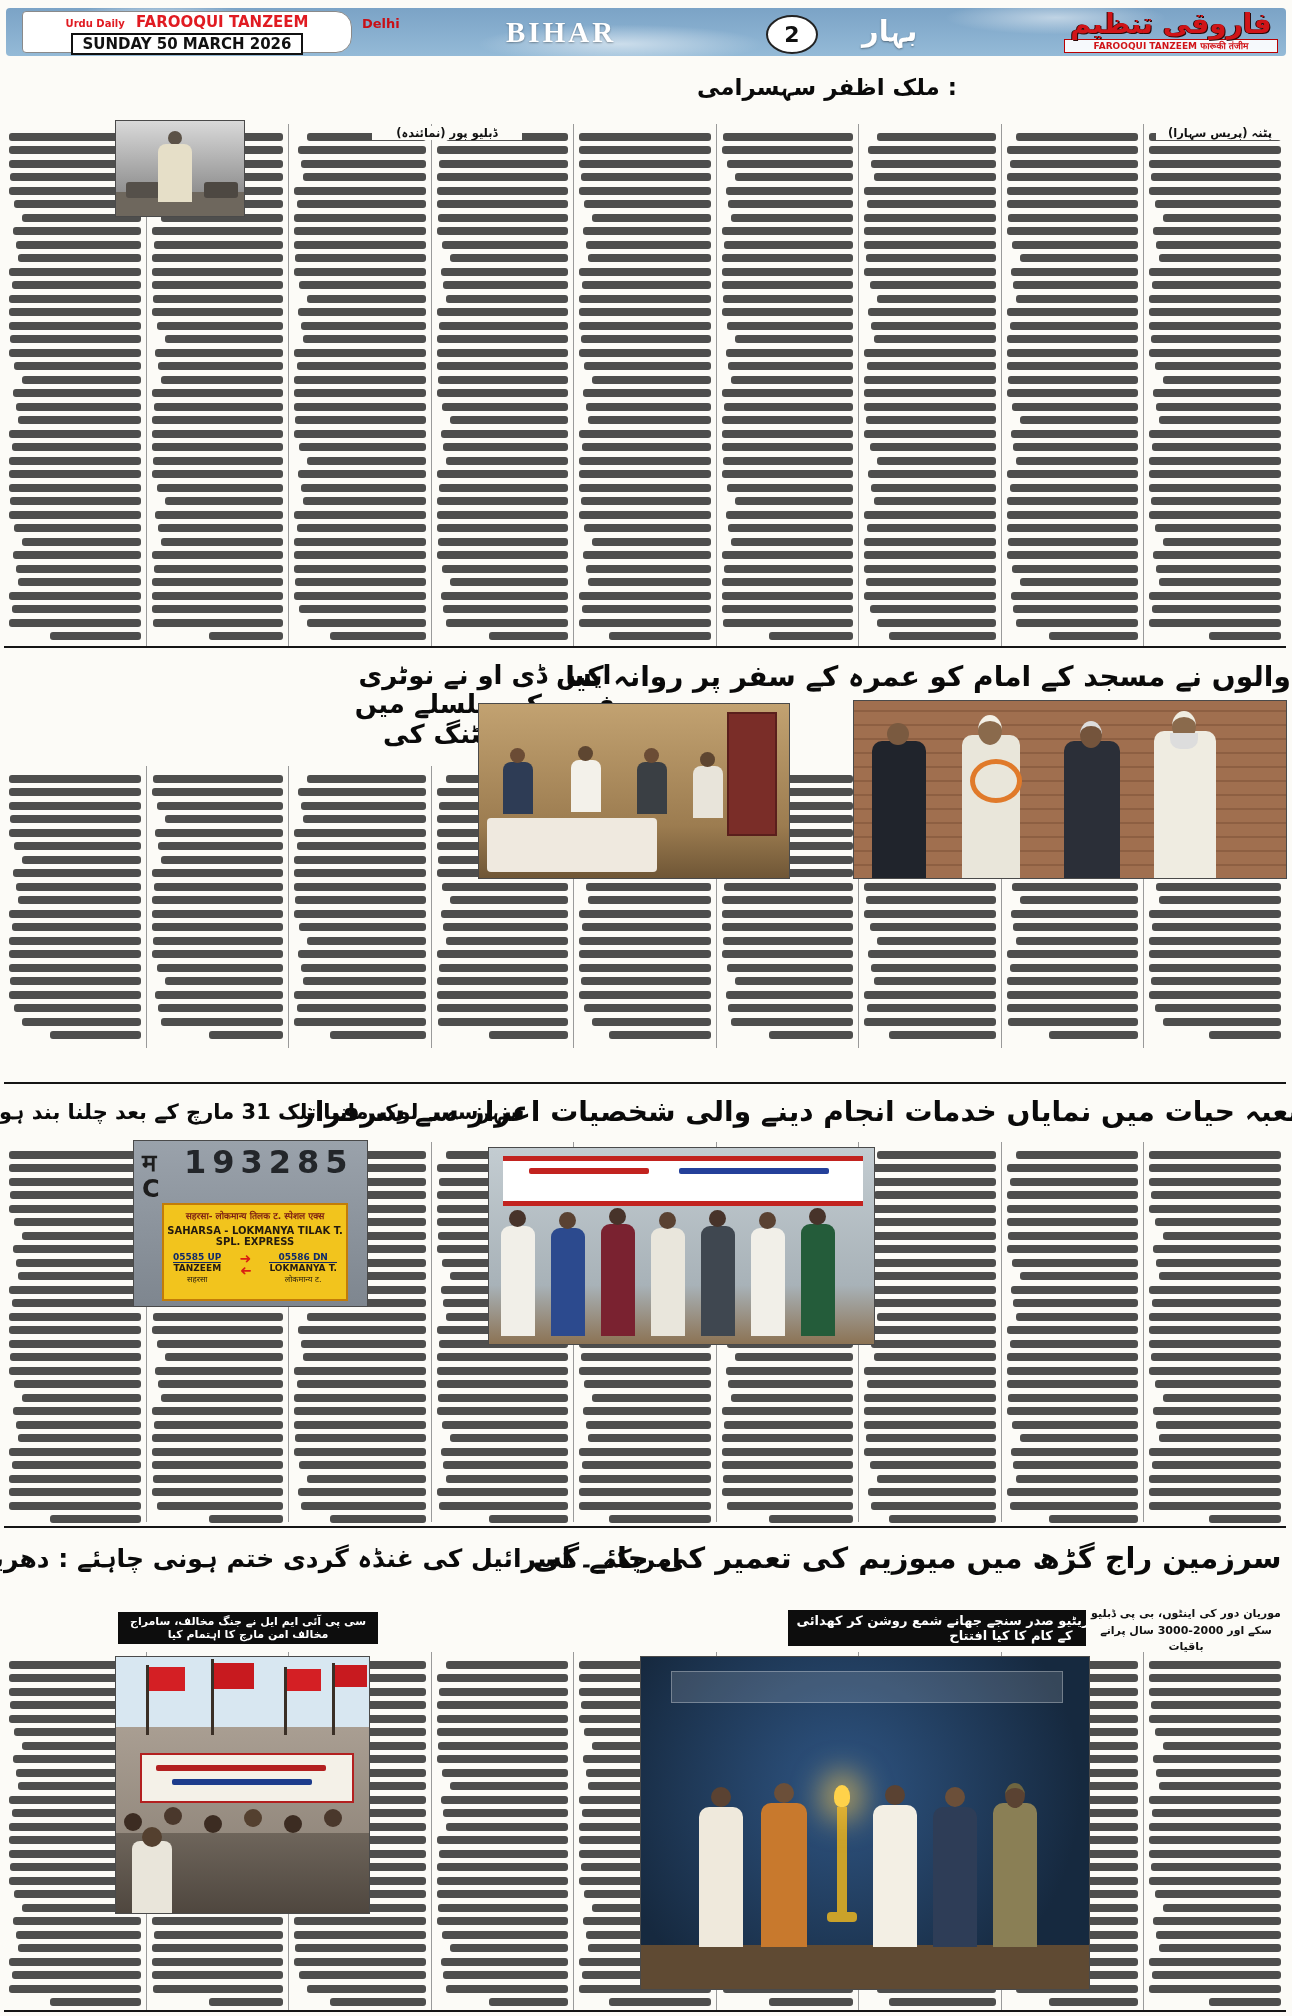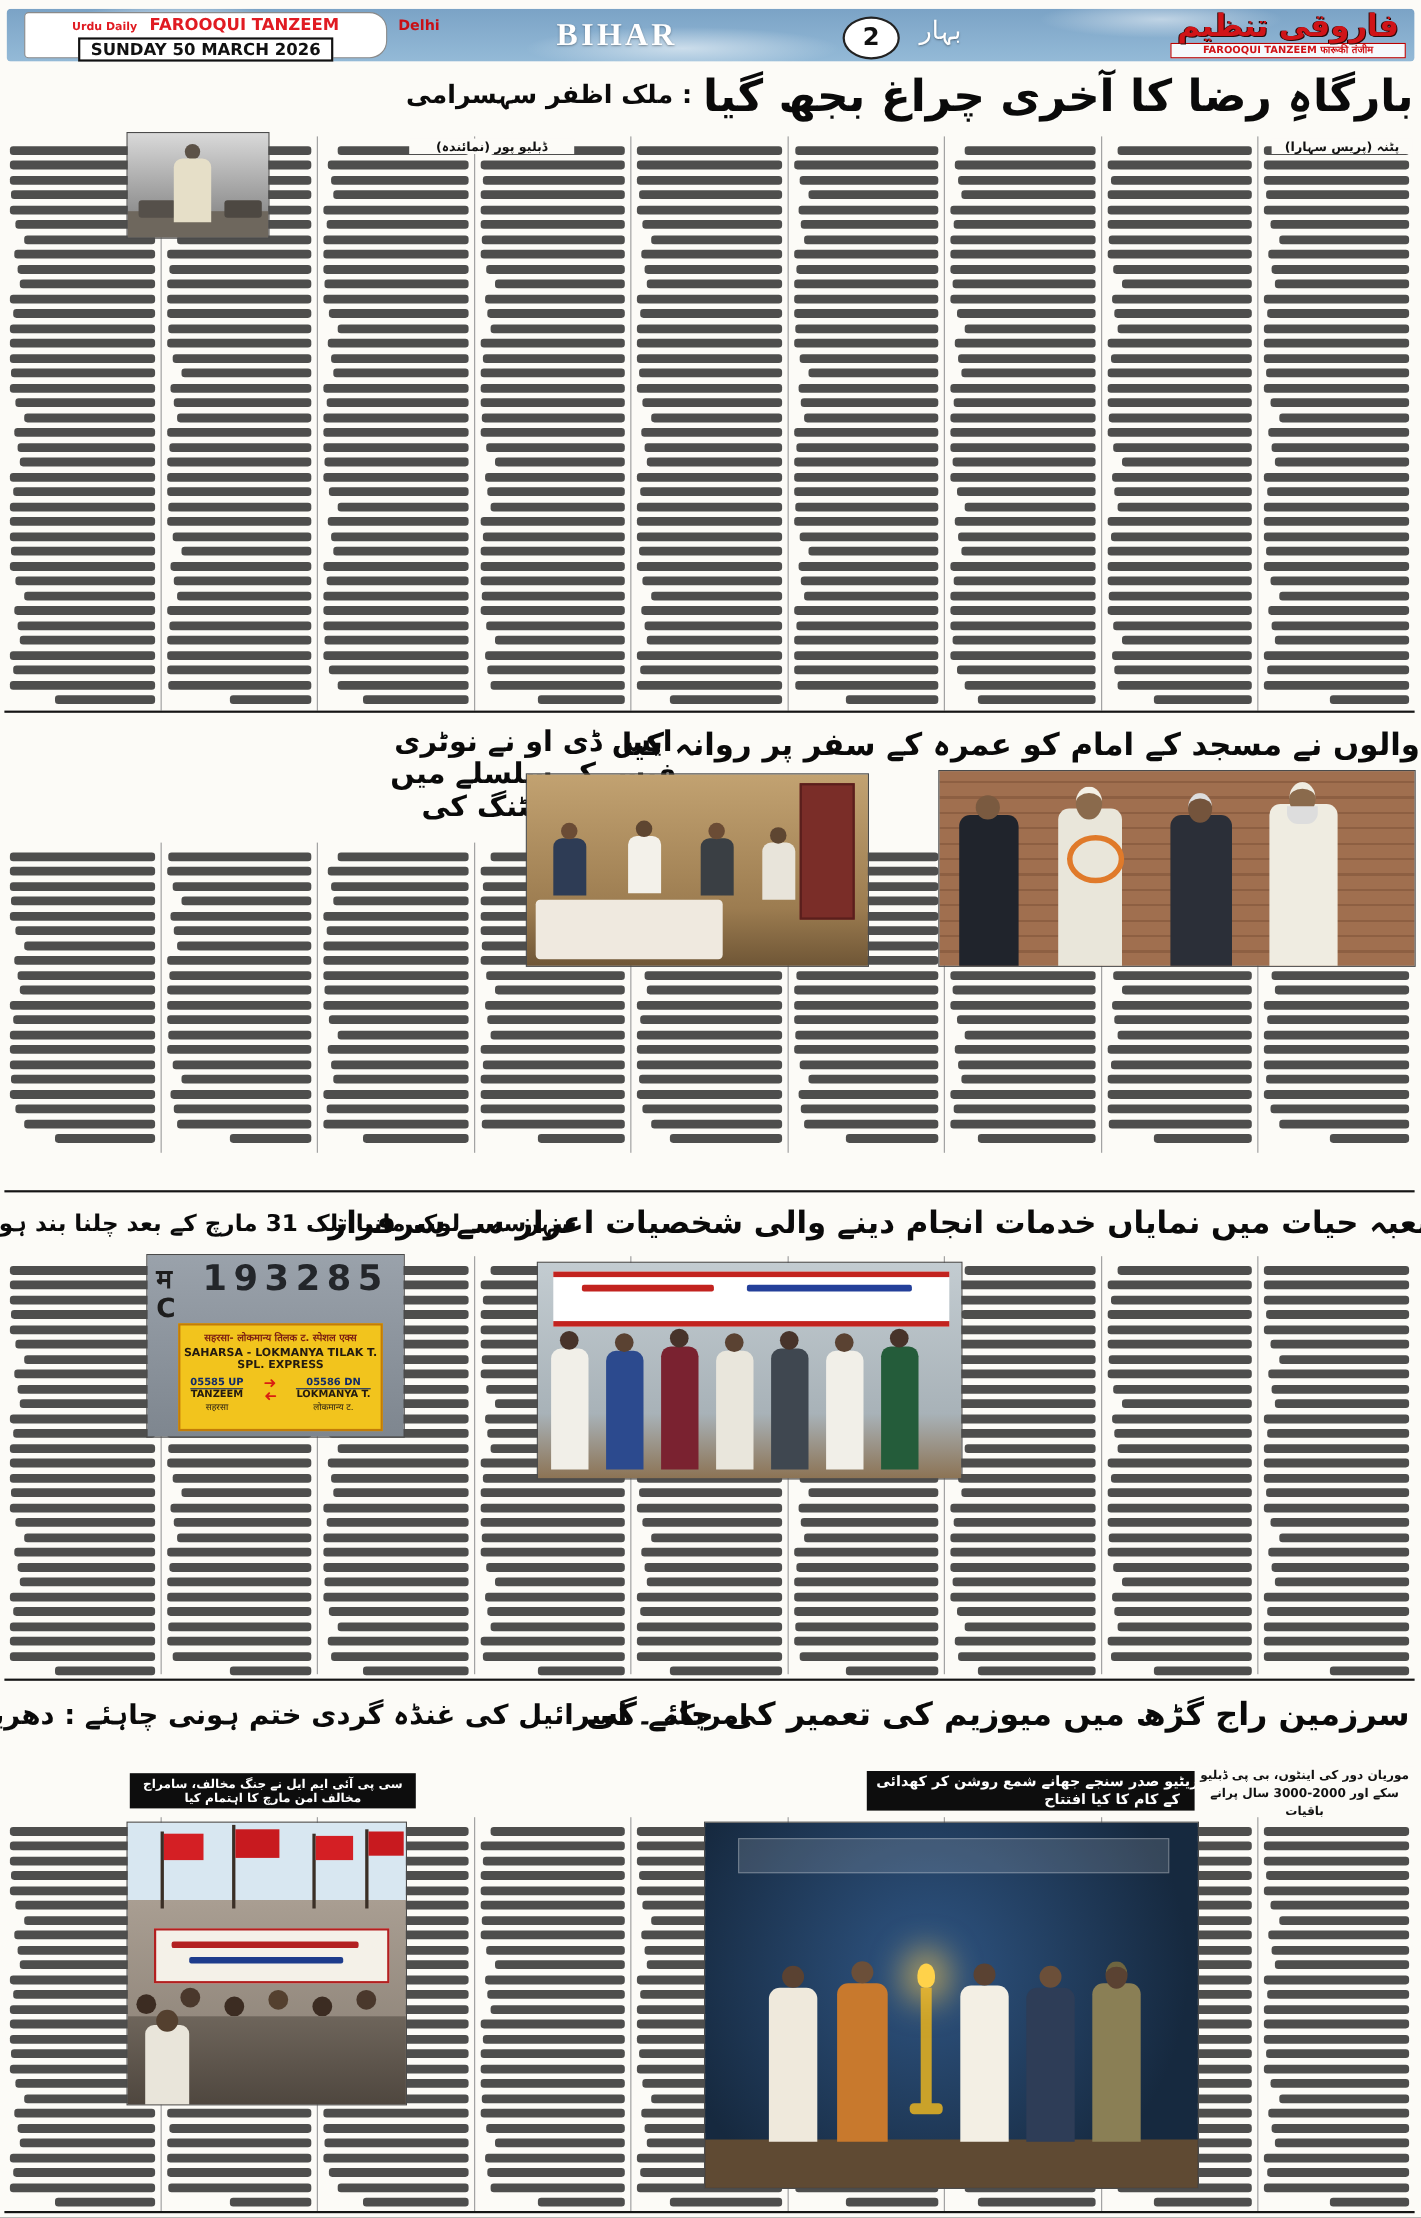--- a/index.html
+++ b/index.html
@@ -17,21 +17,21 @@
   .name-line{font-size:15px;font-weight:bold;color:#e01b22;line-height:18px;white-space:nowrap;}
   .name-line .small{font-size:10px;margin-right:6px;}
   .date-box{display:inline-block;border:2px solid #111;font-size:15px;font-weight:bold;color:#111;
     padding:0 10px;line-height:18px;background:#fff;white-space:nowrap;}
   .city{position:absolute;left:356px;top:8px;font-size:13px;font-weight:bold;color:#c81016;}
   .section-en{position:absolute;left:500px;top:8px;font-family:"Liberation Serif",serif;font-size:29px;
     font-weight:bold;color:#fff;letter-spacing:3px;text-shadow:0 1px 2px rgba(0,0,0,.35);}
   .page-oval{position:absolute;left:760px;top:7px;width:48px;height:35px;border-radius:50%;
     background:#fff;border:2px solid #222;display:flex;align-items:center;justify-content:center;
     font-size:22px;font-weight:bold;}
-  .section-ur{position:absolute;left:830px;top:6px;font-size:23px;font-weight:normal;color:#fff;
+  .section-ur{position:absolute;left:856px;top:6px;font-size:29px;font-weight:bold;color:#fff;
     direction:rtl;text-shadow:0 1px 2px rgba(0,0,0,.4);}
   .logo{position:absolute;right:8px;top:1px;width:214px;height:46px;text-align:center;}
   .logo-ur{font-size:28px;font-weight:bold;color:#d01418;direction:rtl;line-height:30px;
     text-shadow:1px 1px 0 #2a0a0a, -1px 0 0 #2a0a0a;}
   .logo-strip{margin-top:0;background:rgba(255,255,255,.92);border:1px solid #b00;
     font-size:9px;font-weight:bold;color:#d01418;line-height:12px;white-space:nowrap;overflow:hidden;}
   .hl{position:absolute;direction:rtl;font-weight:bold;color:#0a0a0a;text-align:center;
       display:flex;align-items:center;justify-content:center;line-height:1.12;}
   .bar{position:absolute;background:#0d0d0d;color:#fff;direction:rtl;font-weight:bold;
       display:flex;align-items:center;justify-content:center;text-align:center;overflow:hidden;}
@@ -66,21 +66,20 @@
       <span>2</span>
     </div>
     <div class="section-ur">بہار</div>
     <div class="logo">
       <div class="logo-ur">فاروقی تنظیم</div>
       <div class="logo-strip">FAROOQUI TANZEEM फारूकी तंजीम</div>
     </div>
   </div>
 
   <div class="hl" style="left:368px;top:56px;width:918px;height:64px;gap:10px;">
-    <span style="font-size:40px;white-space:nowrap;">بارگاہِ رضا کا آخری چراغ بجھ گیا</span>
     <span style="font-size:23px;white-space:nowrap;">: ملک اظفر سہسرامی</span>
   </div>
 
   <div class="cols" style="left:4px;top:124px;width:1282px;height:522px;">
       <div class="col">
         <span class="ln" style="width: 100%;"></span>
         <span class="ln" style="width: 100%;"></span>
         <span class="ln" style="width: 100%;"></span>
         <span class="ln" style="width: 99%;"></span>
         <span class="ln" style="width: 100%;"></span>

